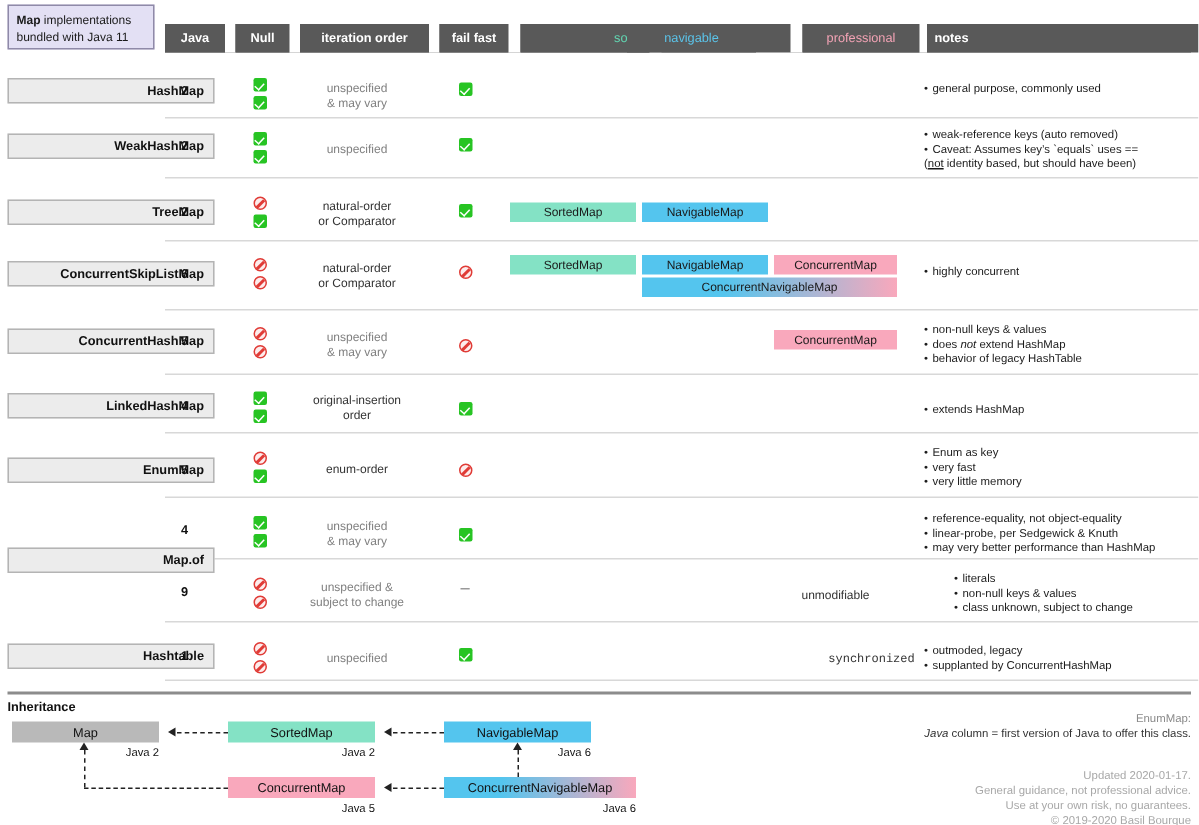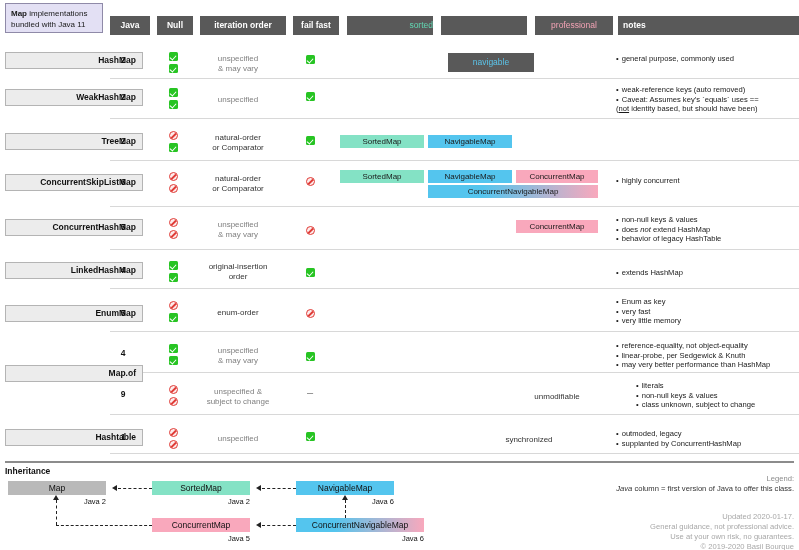--- a/index.html
+++ b/index.html
@@ -151,21 +151,21 @@
   <div class="hdr-cell" style="left:110px;width:40px;">Java</div>
   <div class="hdr-gap" style="left:150px;width:7px;"></div>
   <div class="hdr-cell" style="left:157px;width:36px;">Null</div>
   <div class="hdr-gap" style="left:193px;width:7px;"></div>
   <div class="hdr-cell" style="left:200px;width:86px;">iteration order</div>
   <div class="hdr-gap" style="left:286px;width:7px;"></div>
   <div class="hdr-cell" style="left:293px;width:46px;">fail fast</div>
   <div class="hdr-gap" style="left:339px;width:8px;"></div>
   <div class="hdr-cell sorted" style="left:347px;width:86px;text-align:right;">sorted</div>
   <div class="hdr-gap" style="left:433px;width:8px;"></div>
-  <div class="hdr-cell navigable" style="left:448px;width:86px;margin-top:37px;">navigable</div>
+  <div class="hdr-cell navigable" style="left:418px;width:86px;">navigable</div>
   <div class="hdr-gap" style="left:527px;width:8px;"></div>
   <div class="hdr-cell concurrency" style="left:535px;width:78px;">professional</div>
   <div class="hdr-gap" style="left:613px;width:5px;"></div>
   <div class="hdr-cell left" style="left:618px;width:176px;">notes</div>
 
   <div class="namebox" style="top:52px;">HashMap</div>
   <div class="javaver" style="top:55px;">2</div>
   <div class="nullcell" style="top:52px;">
       <span class="mark ok"></span>
     </div>
@@ -334,21 +334,21 @@
   <div class="nullcell" style="top:428px;">
       <span class="mark no"></span>
     </div>
   <div class="nullcell" style="top:440px;">
       <span class="mark no"></span>
     </div>
   <div class="iter" style="top:434px;">unspecified</div>
   <div class="failfast" style="top:432px;">
       <span class="mark ok"></span>
     </div>
-  <div class="plaintxt" style="left:488px;width:82px;top:433px;">synchronized</div>
+  <div class="plaintxt" style="left:540px;width:82px;top:433px;font-family:Liberation Mono, monospace;">synchronized</div>
   <div class="notes" style="top:429px;">
     <div class="nb">outmoded, legacy</div>
     <div class="nb">supplanted by ConcurrentHashMap</div>
   </div>
   <div class="rowline" style="top:453px;"></div>
 
   <div class="hr-thick"></div>
   <div class="inh-title">Inheritance</div>
 
   <div class="nodebox gray" style="left:8px;top:481px;width:98px;">Map</div>
@@ -376,21 +376,21 @@
   <div class="arr-left" style="left:256px;top:522px;"></div>
 
   <div class="dashline-h" style="left:56px;top:525px;width:96px;"></div>
   <div class="dashline-v" style="left:56px;top:500px;height:25px;"></div>
   <div class="arr-up" style="left:53px;top:495px;"></div>
 
   <div class="dashline-v" style="left:345px;top:500px;height:18px;"></div>
   <div class="arr-up" style="left:342px;top:495px;"></div>
 
   <div class="legend">
-    <div class="lg-head">Legend:</div>
+    <div class="lg-head">EnumMap:</div>
     <div class="lg-line"><i>Java</i><span> column = first version of Java to offer this class.</span></div>
   </div>
 
   <div class="footer">
     <div>Updated 2020-01-17.</div>
     <div>General guidance, not professional advice.</div>
     <div>Use at your own risk, no guarantees.</div>
     <div>© 2019-2020 Basil Bourque</div>
   </div>
 

